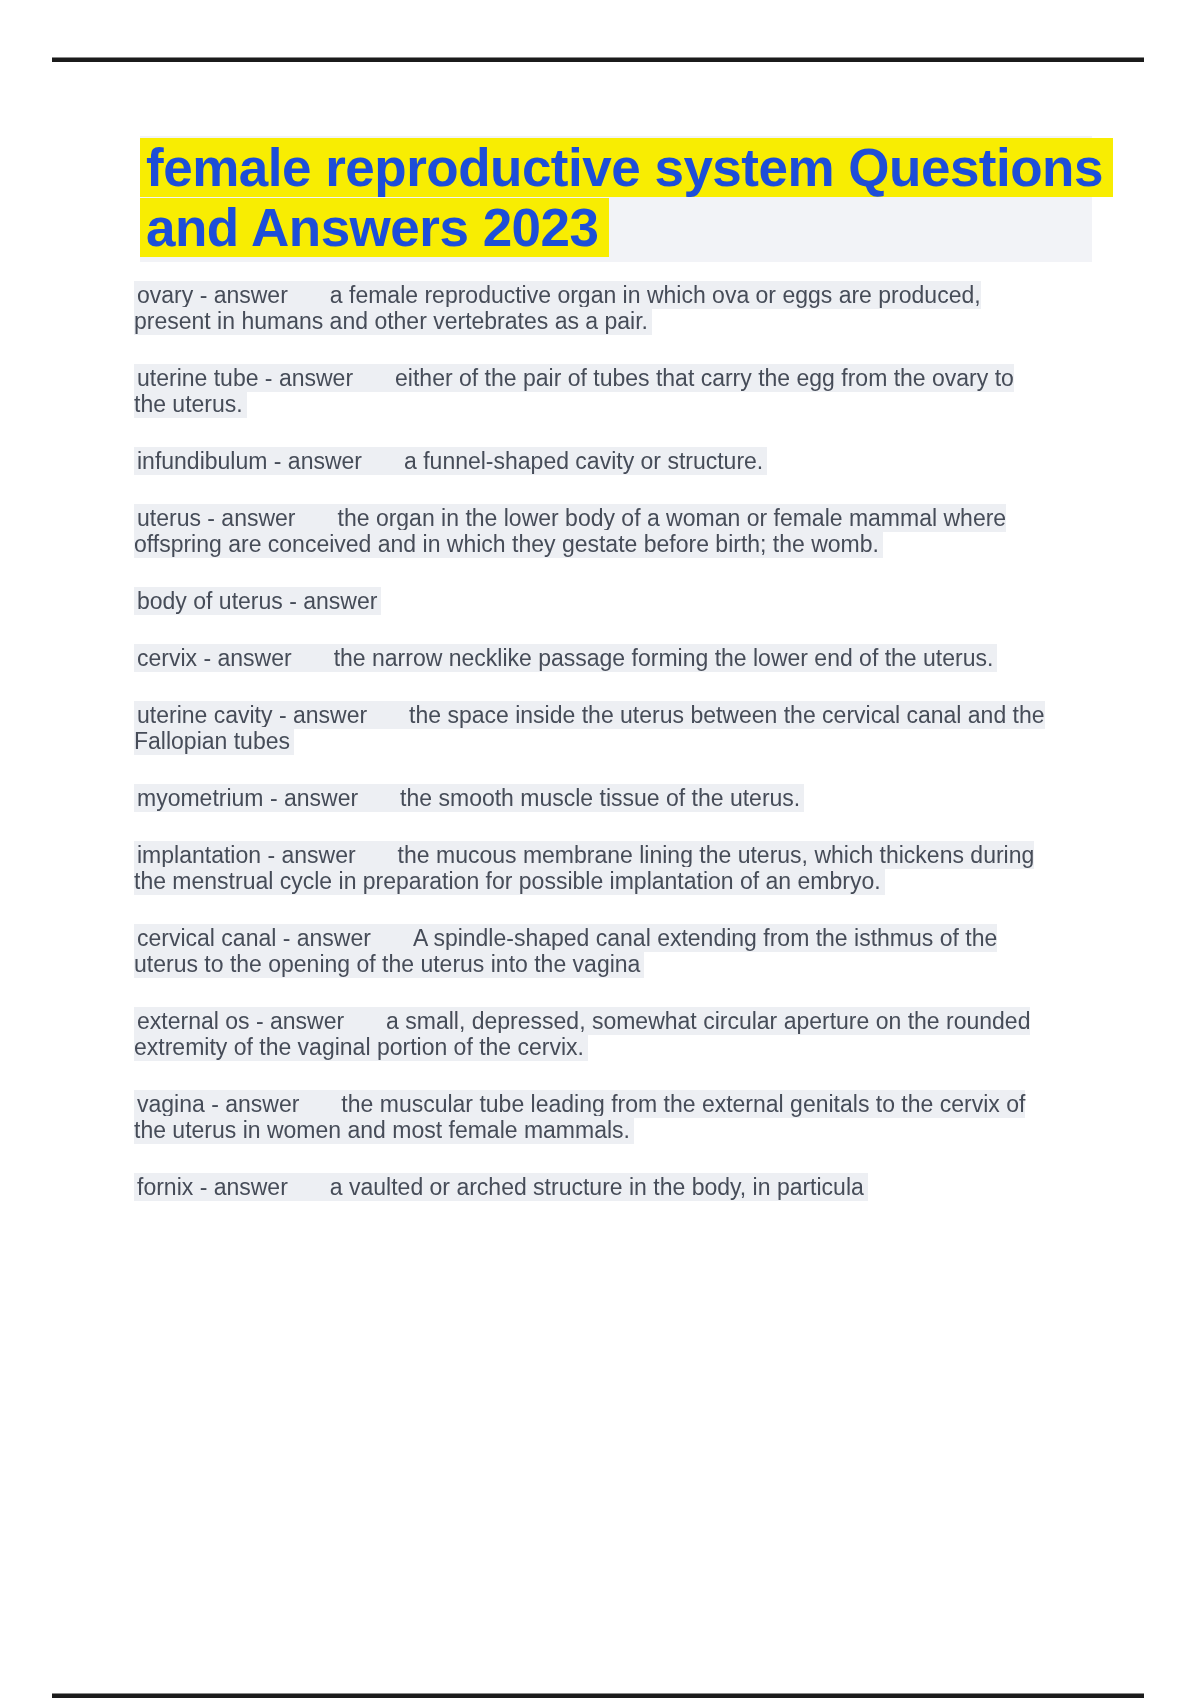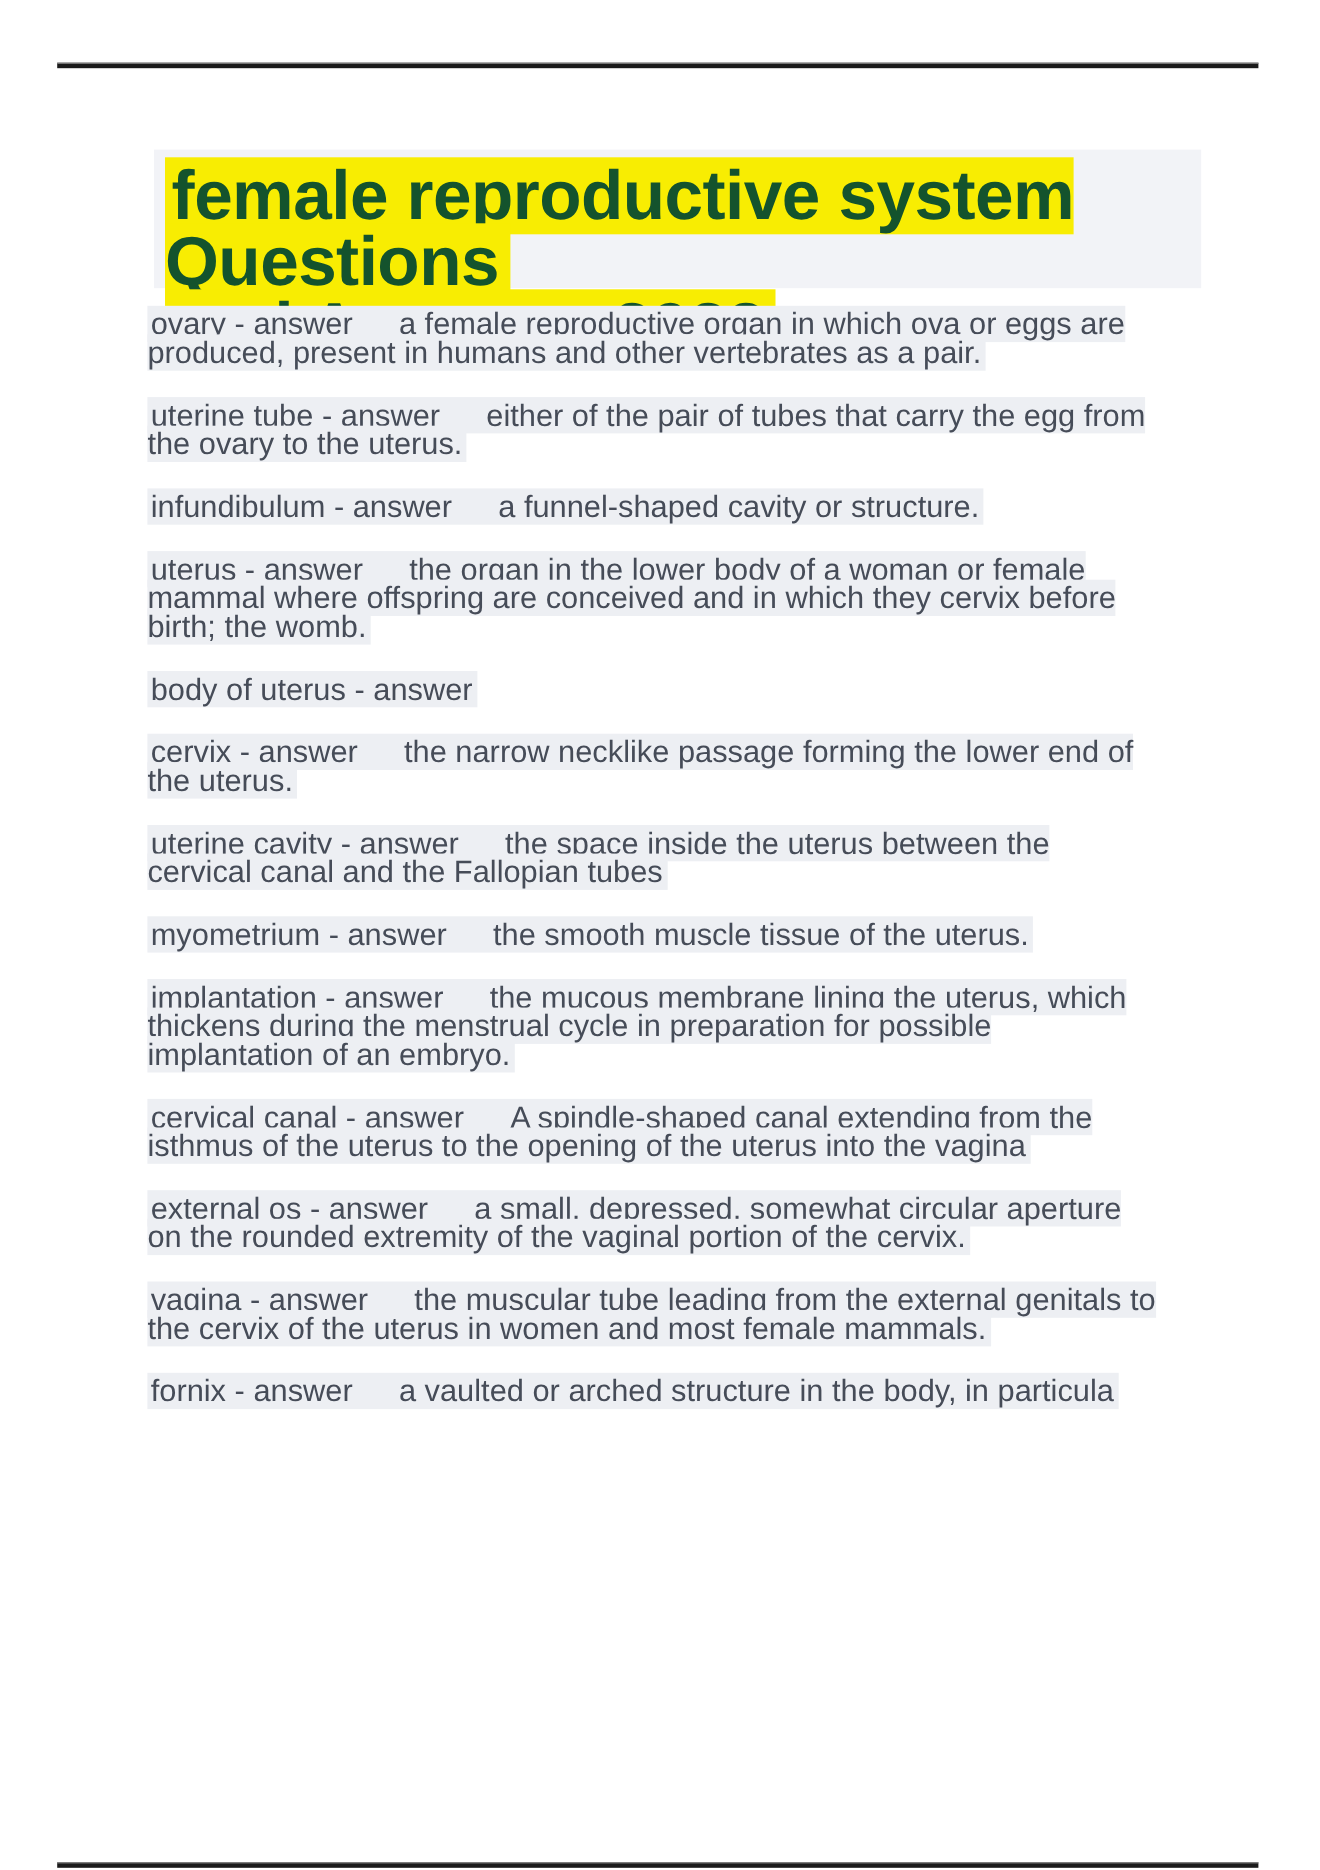--- a/index.html
+++ b/index.html
@@ -30,42 +30,42 @@
     width: 952px;
     height: 126px;
     background: #f2f3f7;
   }
 
   h1.page-title {
     position: absolute;
     left: 140px;
     top: 136px;
     width: 990px;
-    margin: 10px;
+    margin: 0;
     padding-top: 2px;
-    font-size: 63px;
+    font-size: 53px;
     line-height: 60px;
     font-weight: bold;
     letter-spacing: -0.5px;
-    color: #14532d;
+    color: #1d4ed8;
   }
   .yhl {
     background: #f8ed02;
     padding: 0 10px 0 6px;
   }
 
   .qa-list {
     position: absolute;
     left: 134px;
     top: 282px;
     width: 917px;
   }
   p.qa {
     margin: 0 0 31px 0;
-    font-size: 28px;
+    font-size: 23px;
     line-height: 26px;
     color: #464c58;
   }
   p.qa .hl {
     background: #edeff3;
     padding: 1px 4px 1px 3px;
   }
   .gap {
     display: inline-block;
     width: 42px;
@@ -81,21 +81,21 @@
 <h1 class="page-title"><span class="yhl">female reproductive system Questions</span><br><span class="yhl">and Answers 2023</span></h1>
 
 <div class="qa-list">
   <p class="qa"><span class="hl"><span class="term">ovary - answer</span><span class="gap"></span><span class="def">a female reproductive organ in which ova or eggs are produced, present in humans and other vertebrates as a pair.</span></span></p>
 
   <p class="qa"><span class="hl"><span class="term">uterine tube - answer</span><span class="gap"></span><span class="def">either of the pair of tubes that carry the egg from the ovary to the uterus.</span></span></p>
 
   <p class="qa"><span class="hl"><span class="term">infundibulum - answer</span><span class="gap"></span><span class="def">a funnel-shaped cavity or structure.</span></span></p>
 
 
-  <p class="qa"><span class="hl"><span class="term">uterus - answer</span><span class="gap"></span><span class="def">the organ in the lower body of a woman or female mammal where offspring are conceived and in which they cervix before birth; the womb.</span></span></p>
+  <p class="qa"><span class="hl"><span class="term">uterus - answer</span><span class="gap"></span><span class="def">the organ in the lower body of a woman or female mammal where offspring are conceived and in which they gestate before birth; the womb.</span></span></p>
 
 
   <p class="qa"><span class="hl"><span class="term">body of uterus - answer</span></span></p>
 
   <p class="qa"><span class="hl"><span class="term">cervix - answer</span><span class="gap"></span><span class="def">the narrow necklike passage forming the lower end of the uterus.</span></span></p>
 
   <p class="qa"><span class="hl"><span class="term">uterine cavity - answer</span><span class="gap"></span><span class="def">the space inside the uterus between the cervical canal and the Fallopian tubes</span></span></p>
 
   <p class="qa"><span class="hl"><span class="term">myometrium - answer</span><span class="gap"></span><span class="def">the smooth muscle tissue of the uterus.</span></span></p>
 

